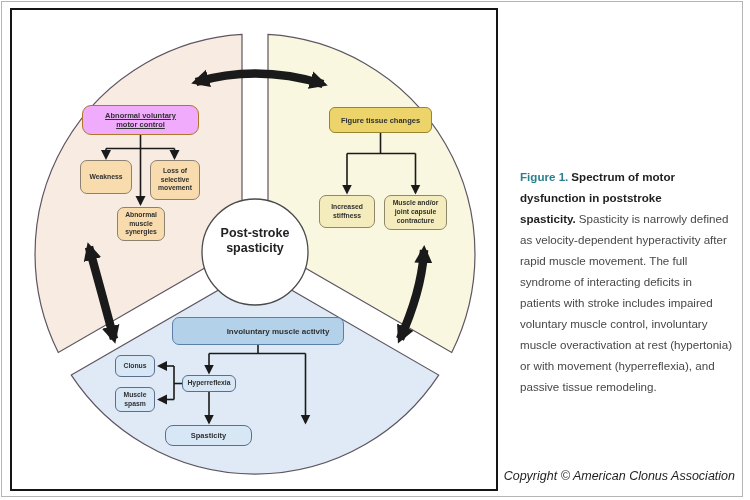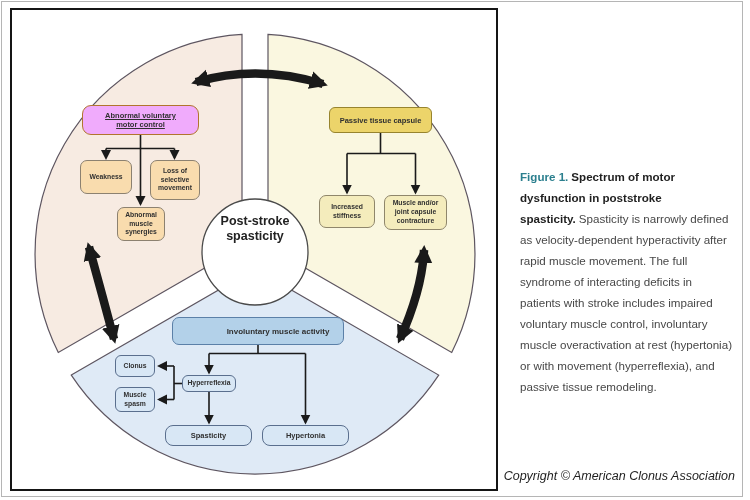--- a/index.html
+++ b/index.html
@@ -17,21 +17,21 @@
   .n-yellow{background:#ecd46a;border:1.5px solid #97842e;border-radius:6px;}
   .n-cream{background:#f4ecbc;border:1.3px solid #8f866b;border-radius:7px;}
   .n-blue{background:#b3d1e9;border:1.5px solid #5b80a8;border-radius:7px;}
   .n-lblue{background:#d8e7f5;border:1.3px solid #5a6f8e;border-radius:6px;}
   .f-main2{font-size:7.5px;line-height:1.25;}
   .f-main2 span{display:inline-block;max-width:84px;}
   .f-main1{font-size:7.5px;white-space:nowrap;}
   .f-mainblue{font-size:8px;white-space:nowrap;}
   .f-child{font-size:6.8px;line-height:1.3;}
   .f-result{font-size:7.5px;}
-  .center-label{position:absolute;left:183px;top:204px;width:120px;text-align:center;
+  .center-label{position:absolute;left:183px;top:216px;width:120px;text-align:center;
                 font-size:12.5px;font-weight:bold;color:#222;line-height:15px;}
   .caption{position:absolute;left:520px;top:166px;width:212px;
            font-size:11.6px;line-height:21px;color:#474747;}
   .caption p{margin:0;}
   .cap-label{color:#2b7f8e;font-weight:bold;margin-right:3px;}
   .cap-title{color:#1f1f1f;font-weight:bold;margin-right:3px;}
   .copyright{position:absolute;left:500px;top:469px;width:235px;text-align:right;
              font-style:italic;font-size:12.5px;color:#1f1f1f;}
 </style>
 </head>
@@ -99,21 +99,21 @@
       <span>Weakness</span>
     </div>
     <div class="node n-peach f-child" style="left:138px;top:150px;width:50px;height:40px;">
       <span>Loss of selective movement</span>
     </div>
     <div class="node n-peach f-child" style="left:105px;top:197px;width:48px;height:34px;">
       <span>Abnormal muscle synergies</span>
     </div>
 
     <div class="node n-yellow f-main1" style="left:317px;top:97px;width:103px;height:26px;">
-      <span>Passive tissue capsule</span>
+      <span>Figure tissue changes</span>
     </div>
     <div class="node n-cream f-child" style="left:307px;top:185px;width:56px;height:33px;">
       <span>Increased stiffness</span>
     </div>
     <div class="node n-cream f-child" style="left:372px;top:185px;width:63px;height:35px;">
       <span>Muscle and/or joint capsule contracture</span>
     </div>
 
     <div class="node n-blue f-mainblue" style="left:160px;top:307px;width:172px;height:28px;padding-left:40px;">
       <span>Involuntary muscle activity</span>
@@ -123,23 +123,20 @@
     </div>
     <div class="node n-lblue f-child" style="left:103px;top:377px;width:40px;height:25px;">
       <span>Muscle spasm</span>
     </div>
     <div class="node n-lblue f-child" style="left:170px;top:365px;width:54px;height:17px;">
       <span>Hyperreflexia</span>
     </div>
     <div class="node n-lblue f-result" style="left:153px;top:415px;width:87px;height:21px;border-radius:8px;">
       <span>Spasticity</span>
     </div>
-    <div class="node n-lblue f-result" style="left:250px;top:415px;width:87px;height:21px;border-radius:8px;">
-      <span>Hypertonia</span>
-    </div>
   </div>
 
   <div class="caption">
     <p>
       <span class="cap-label">Figure 1.</span><span class="cap-title">Spectrum of motor dysfunction in poststroke spasticity.</span><span class="cap-body">Spasticity is narrowly defined as velocity-dependent hyperactivity after rapid muscle movement. The full syndrome of interacting deficits in patients with stroke includes impaired voluntary muscle control, involuntary muscle overactivation at rest (hypertonia) or with movement (hyperreflexia), and passive tissue remodeling.</span>
     </p>
   </div>
 
   <div class="copyright">Copyright © American Clonus Association</div>
 </div>

